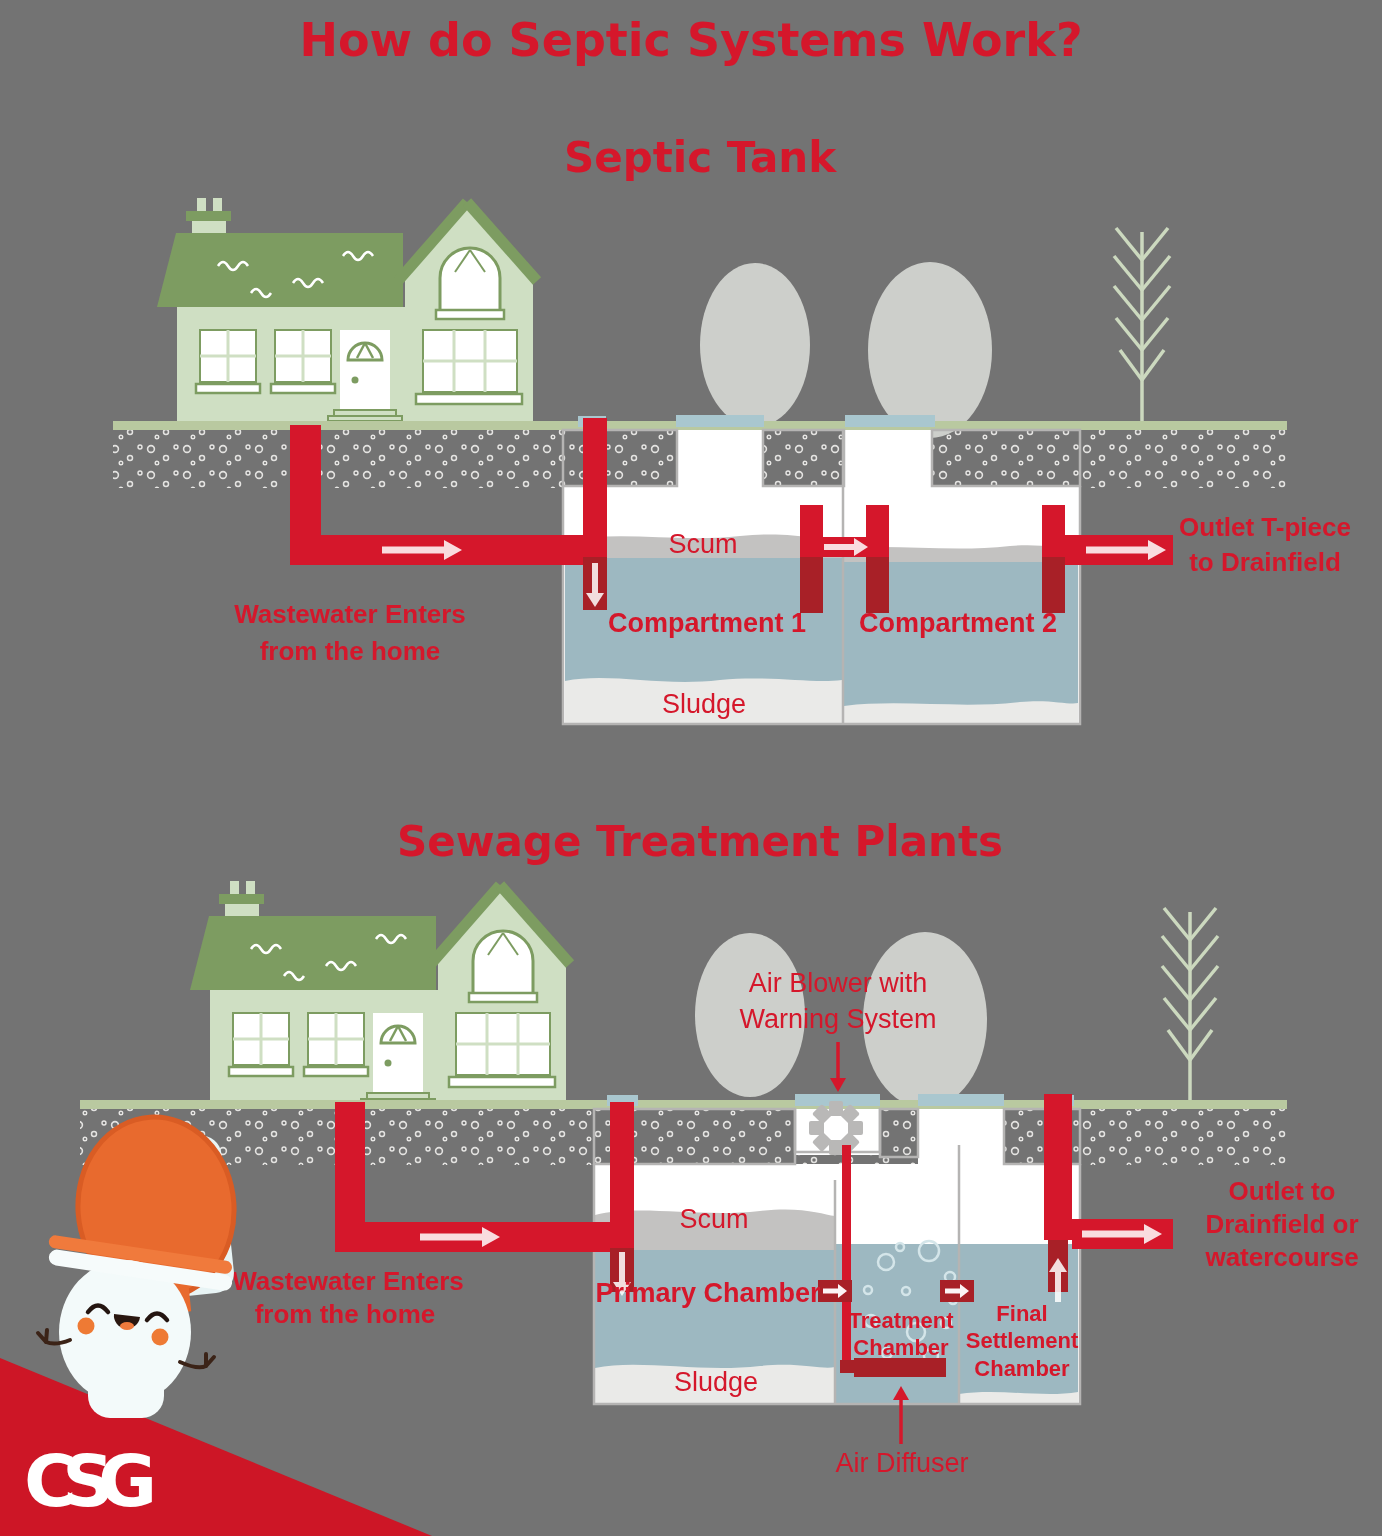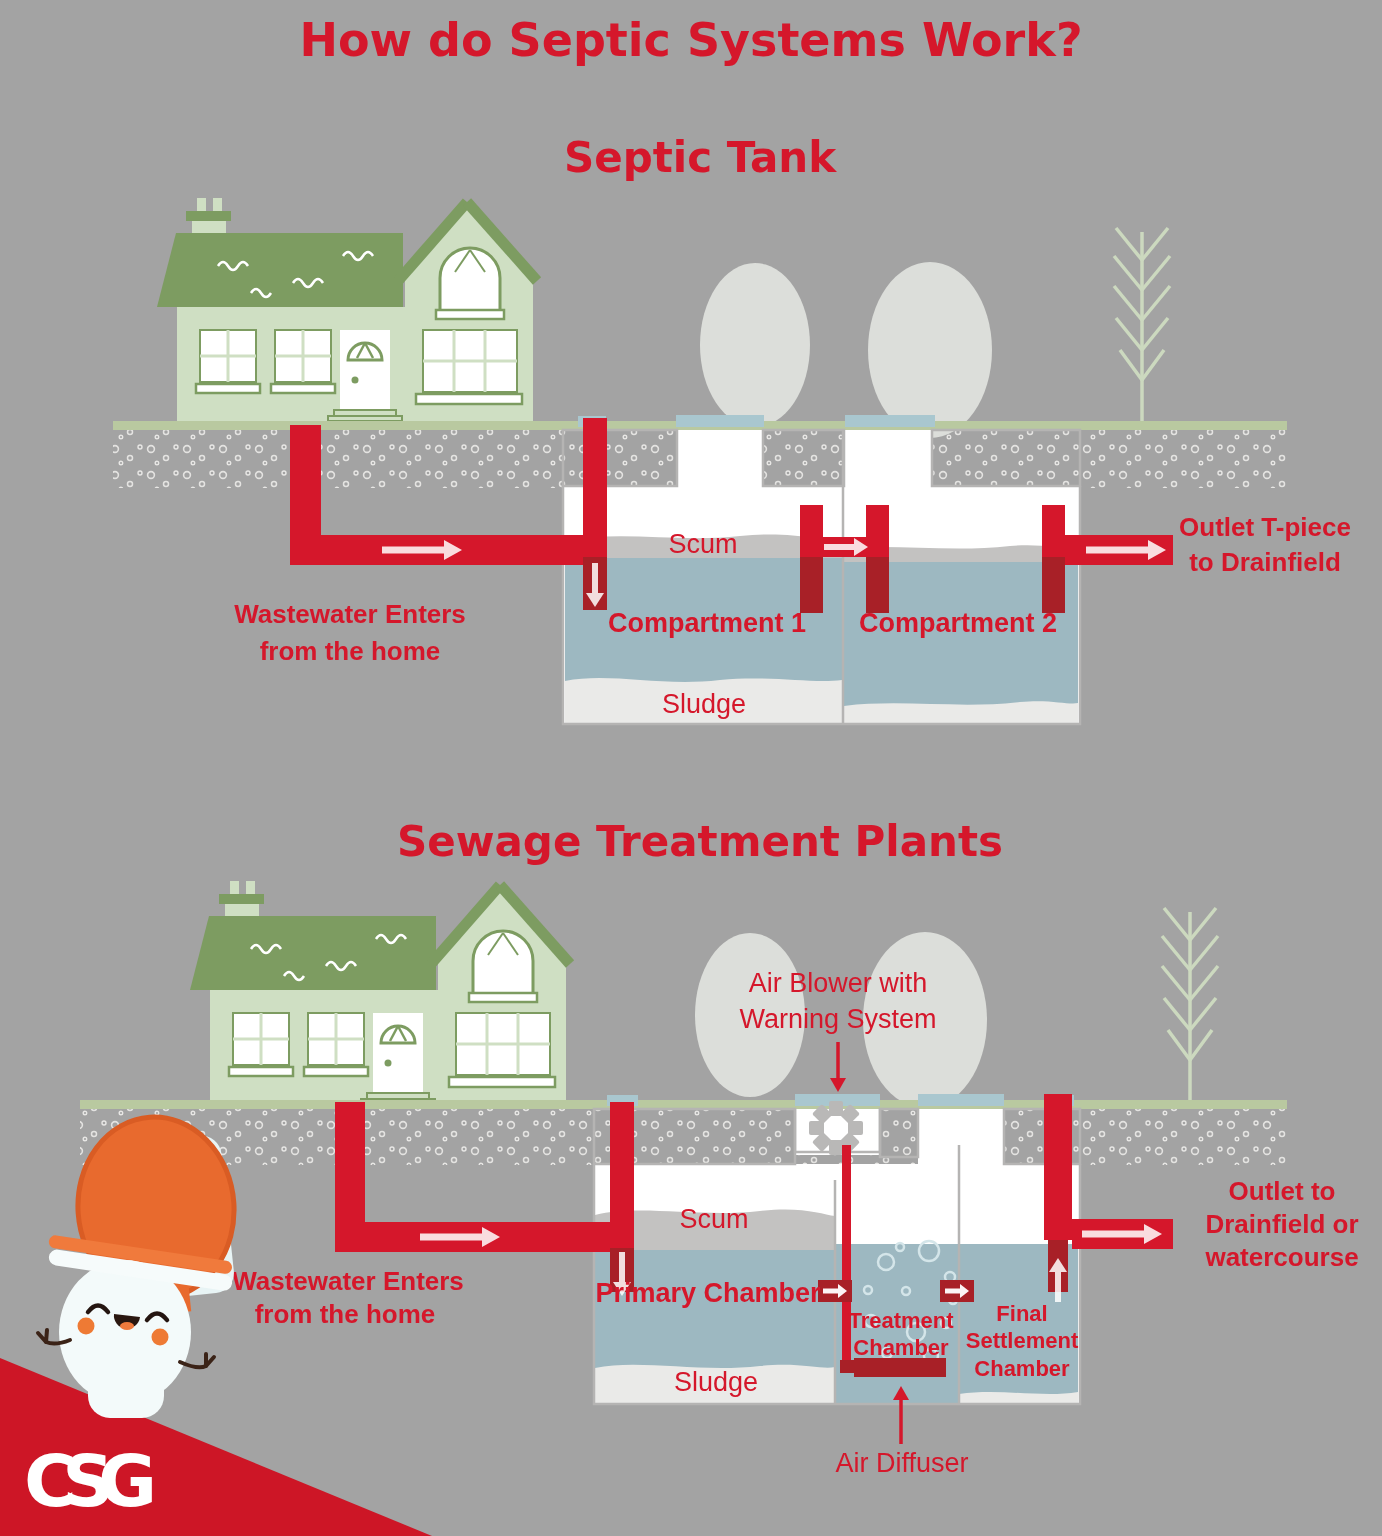--- a/index.html
+++ b/index.html
@@ -1,16 +1,16 @@
 <!DOCTYPE html>
 <html style="--brand_red: #d5172b; --dark_red: #a82027; --corner_red: #cd1626; --water_blue: #9db8c1; --scum_gray: #c3c2c1; --sludge_gray: #eaeae8; --ground_green: #b9c9a0; --lid_blue: #a9c7cf; --house_green: #cfdfc3; --roof_green: #7d9c61; --outline_gray: #b5b4b3; --tree_green: #ccd9bf; --mascot_orange: #e86a2e; --mascot_seat_orange: #f07a3c;"><head>
 <meta charset="utf-8">
 <style>
   html,body{margin:0;padding:0;background:#ffffff;}
-  .canvas{position:relative;width:1382px;height:1536px;background:#a3a3a3;overflow:hidden;
+  .canvas{position:relative;width:1382px;height:1536px;background:#737373;overflow:hidden;
           font-family:"Liberation Sans",sans-serif;}
   svg text{font-family:"Liberation Sans",sans-serif;}
   .title   {font-family:"DejaVu Sans",sans-serif;font-weight:800;font-size:46px;fill:var(--brand_red);}
   .heading {font-family:"DejaVu Sans",sans-serif;font-weight:800;font-size:42px;fill:var(--brand_red);}
   .lbl-b   {font-weight:700;font-size:26px;fill:var(--brand_red);}
   .lbl-b-lg{font-weight:700;font-size:27px;fill:var(--brand_red);}
   .lbl-sm-b{font-weight:700;font-size:22px;fill:var(--brand_red);}
   .lbl-r   {font-weight:400;font-size:27px;fill:var(--brand_red);}
   .logo-txt{font-family:"DejaVu Sans",sans-serif;font-weight:800;font-size:72px;fill:#ffffff;letter-spacing:-16px;}
   .outline {fill:none;stroke:var(--outline_gray);stroke-width:2.5;}

